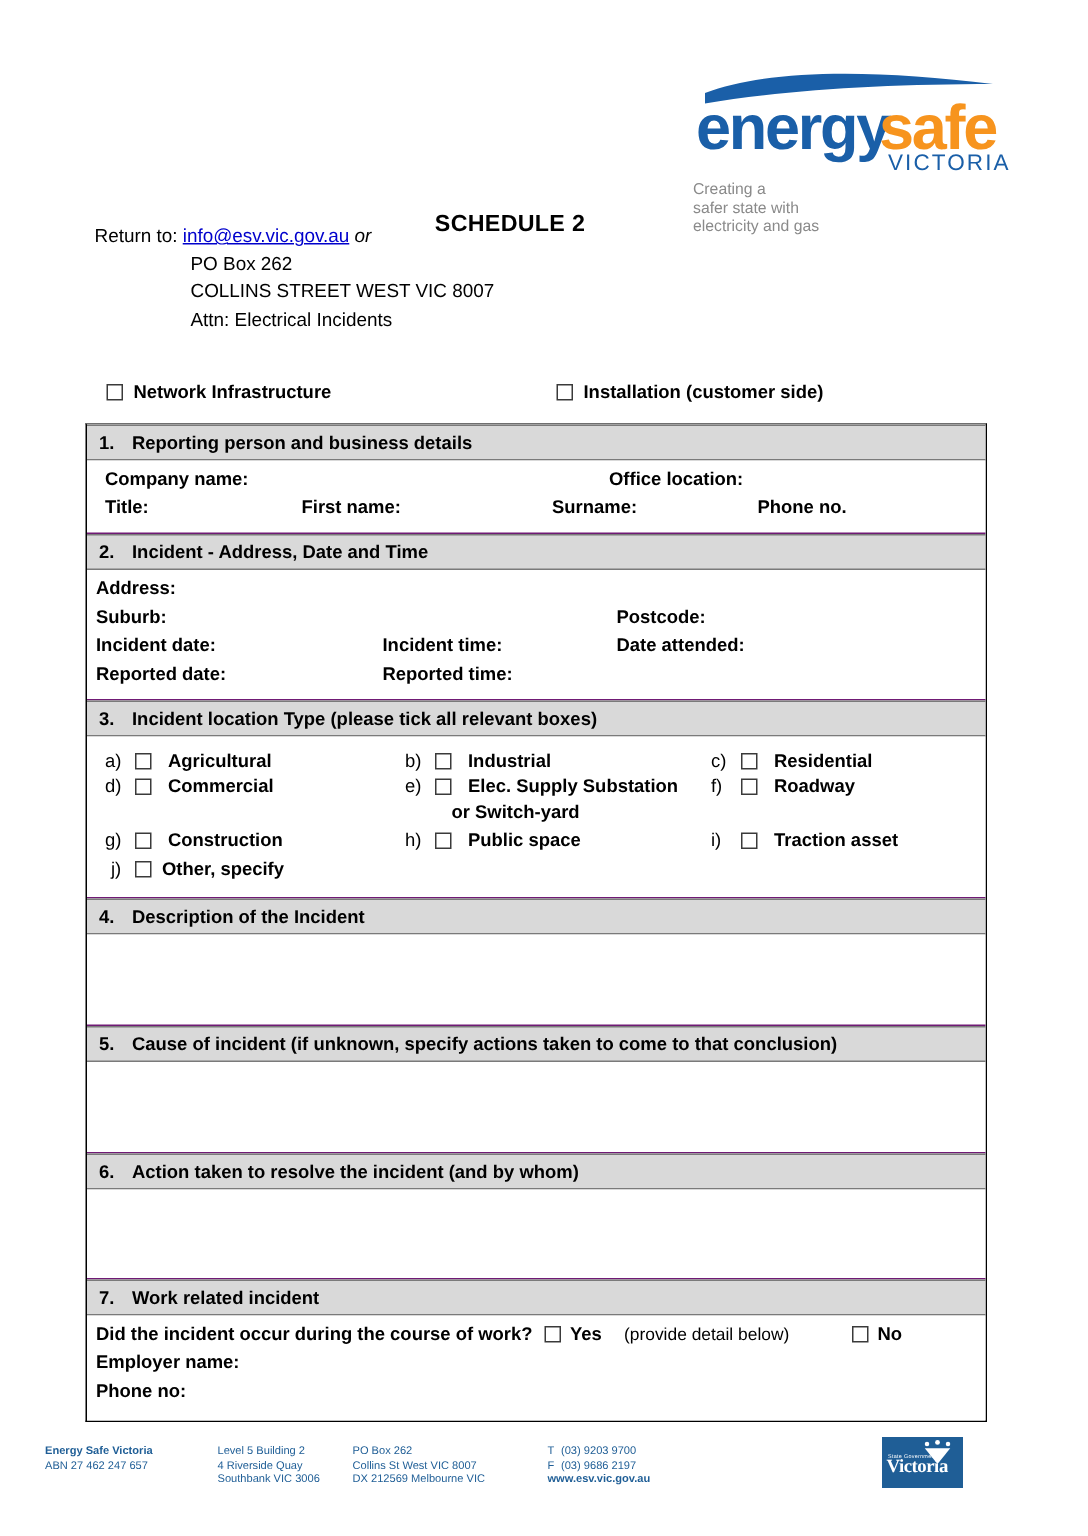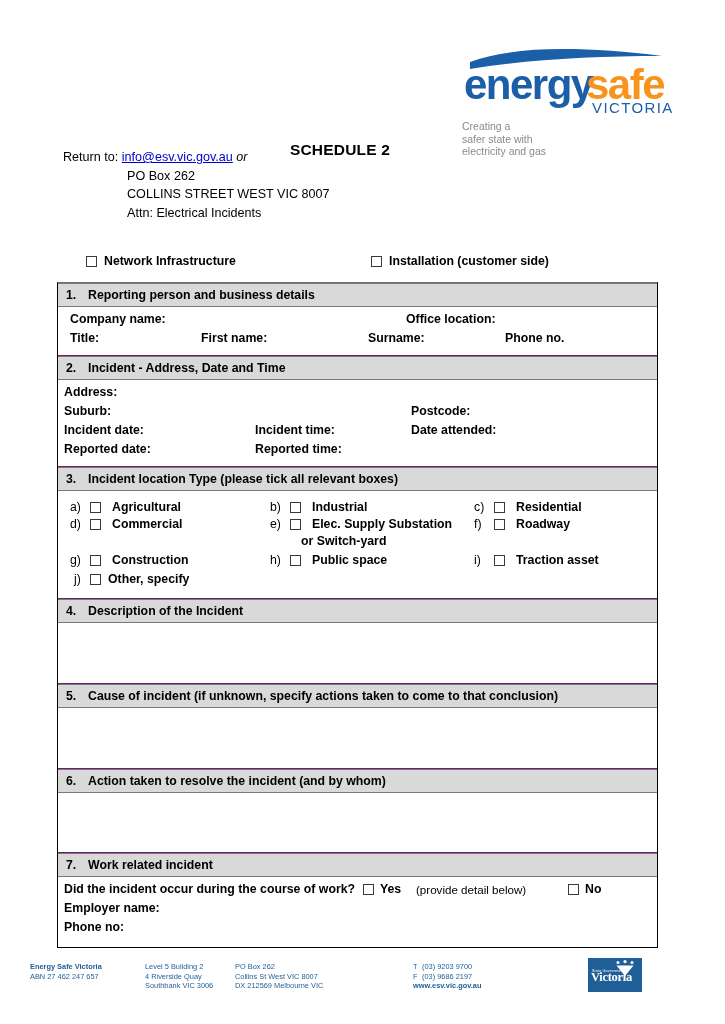--- a/index.html
+++ b/index.html
@@ -45,21 +45,21 @@
     font-size: 12.6px; line-height: 18.5px;
   }
   .return-block a { color: #0000cc; text-decoration: underline; }
   .return-block .ital { font-style: italic; }
   .return-indent { padding-left: 64px; }
 
   
   .top-checks { position: absolute; left: 68px; top: 254px; width: 590px; height: 18px; }
   .tc { position: absolute; display: flex; align-items: center; gap: 7px;
         font-size: 12.3px; font-weight: bold; }
-  .tc-1 { left: 18px; }
+  .tc-1 { left: 3px; }
   .tc-2 { left: 303px; }
 
   .cb {
     display: inline-block;
     width: 11px; height: 11px;
     border: 1px solid #3a3a3a;
     background: #fff;
     flex: none;
   }
 
@@ -121,21 +121,21 @@
     position: absolute; left: 30px; top: 962px; width: 665px;
     color: #1f5e96;
     font-size: 7.4px;
     line-height: 9.6px;
   }
   .footer-cols { position: relative; height: 32px; }
   .fcol { position: absolute; top: 0; white-space: nowrap; }
   .fcol.c1 { left: 0; }
   .fcol.c2 { left: 115px; }
   .fcol.c3 { left: 205px; }
-  .fcol.c4 { left: 335px; margin-left: 48px; }
+  .fcol.c4 { left: 335px; }
   .fb { font-weight: bold; }
   .f-t { display: inline-block; width: 9px; }
 
   .vic-logo {
     position: absolute; left: 558px; top: -4px;
     width: 54px; height: 34px;
     background: #1f5e96;
     color: #fff;
     overflow: hidden;
   }

